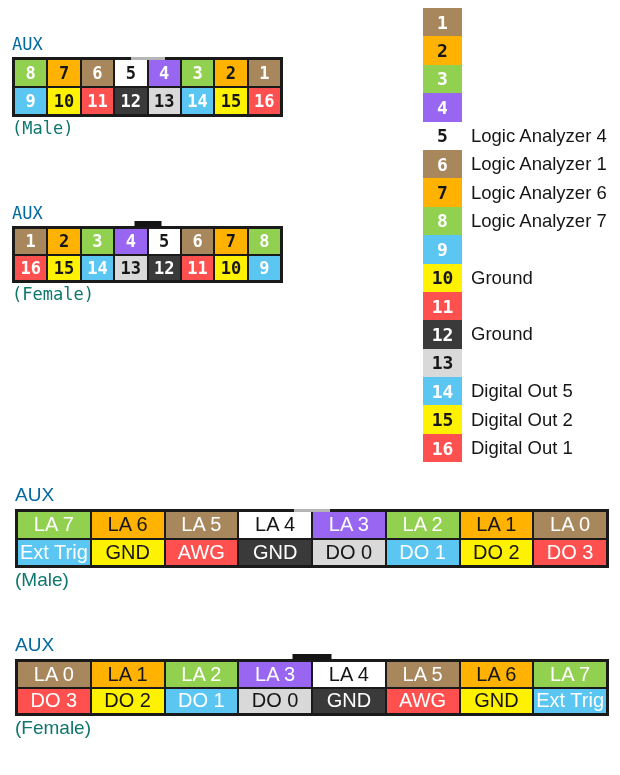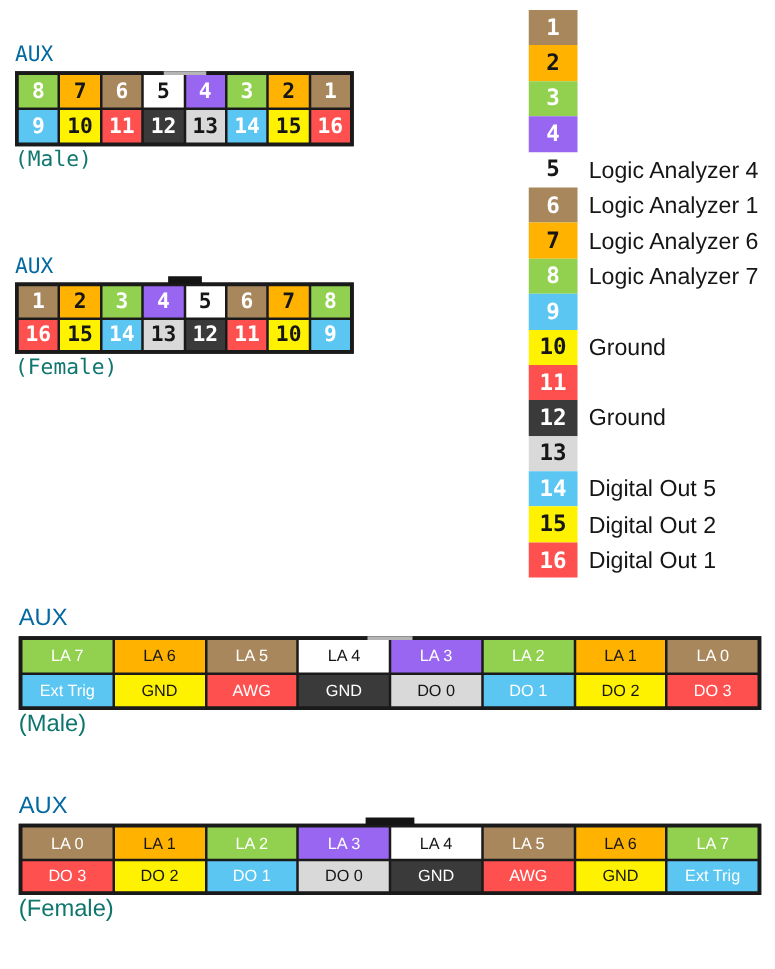--- a/index.html
+++ b/index.html
@@ -12,21 +12,21 @@
   .caption { color:#0f766e; }
 
   
   .conn.segment .aux { font-family:"DejaVu Sans Mono", monospace; font-size:17px; height:20px; }
   .conn.segment .caption { font-family:"DejaVu Sans Mono", monospace; font-size:17px; margin-top:1px; }
   .conn.segment .cell { font-family:"DejaVu Sans Mono", monospace; font-weight:bold; font-size:17px; }
 
   
   .conn.plain .aux { font-size:19px; height:22px; }
   .conn.plain .caption { font-size:19px; margin-top:1px; }
-  .conn.plain .cell { font-size:13px; }
+  .conn.plain .cell { font-size:20px; }
 
   .box {
     position:relative; box-sizing:border-box;
     display:grid; grid-template-columns:repeat(8,1fr); grid-template-rows:1fr 1fr;
     gap:2px; background:#1a1a1a; border:3px solid #1a1a1a; margin-top:3px;
   }
   .cell { display:flex; align-items:center; justify-content:center; white-space:nowrap; overflow:hidden; }
 
   .tab { position:absolute; left:50%; transform:translateX(-50%); }
   .tab-male   { top:-3px; height:3px; background:#b5b5b5; }

